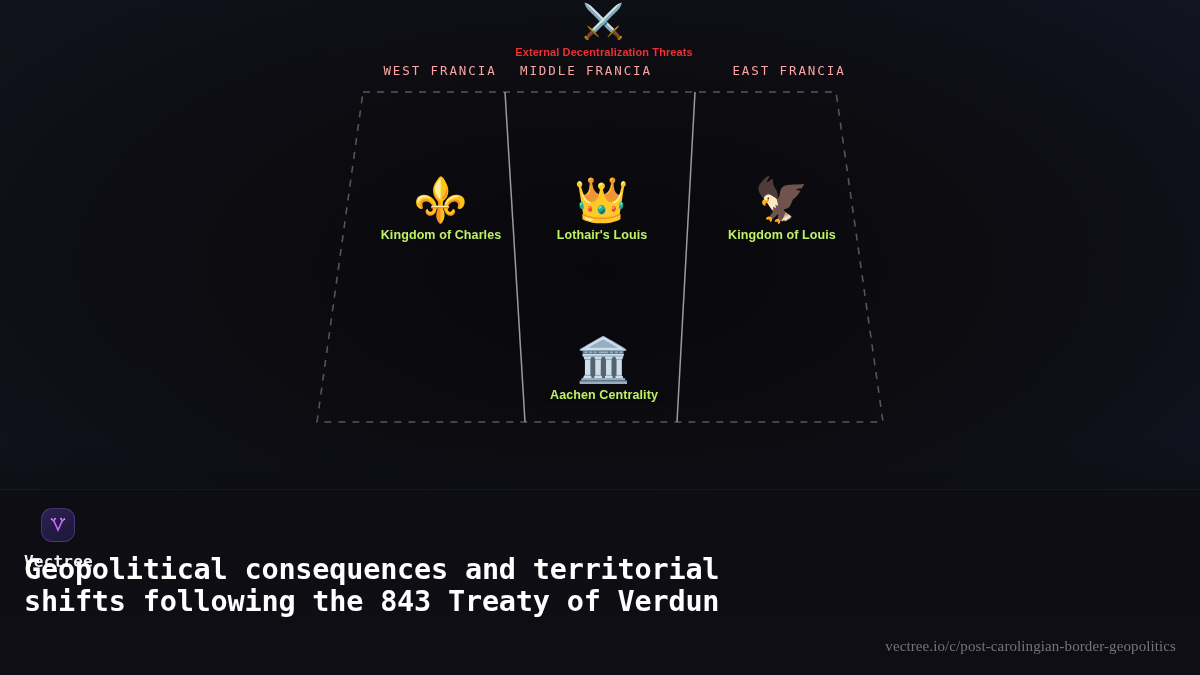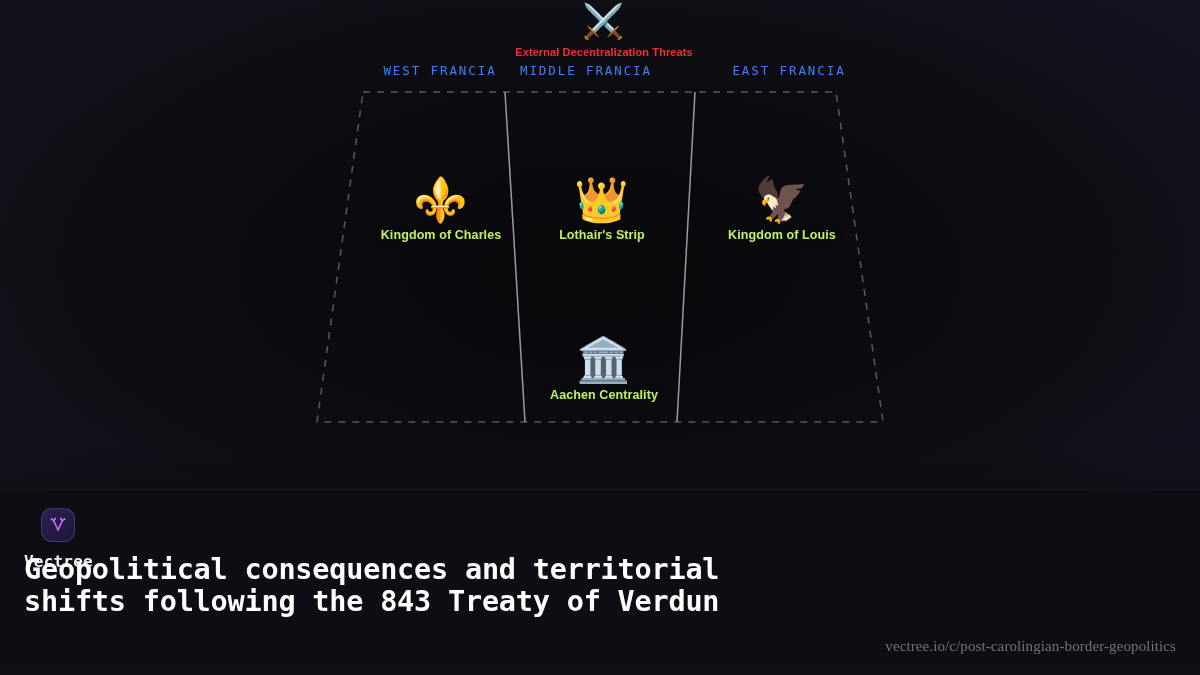--- a/index.html
+++ b/index.html
@@ -28,21 +28,21 @@
   }
 
   
   #stage { position:absolute; inset:0; }
 
   
   .col-head {
     position:absolute; top:63px;
     font-family:"DejaVu Sans Mono","Liberation Mono",monospace;
     font-size:12.5px; letter-spacing:1.9px;
-    color:#3b82f6; white-space:nowrap;
+    color:#fca5a5; white-space:nowrap;
     text-align:center; transform:translateX(-50%);
   }
 
   
   #threat { position:absolute; left:604px; top:4px; transform:translateX(-50%); text-align:center; }
   #threat .glyph {
     font-size:34px; line-height:34px;
     font-family:"DejaVu Sans",sans-serif;
     display:block;
   }
@@ -122,21 +122,21 @@
     <span class="cap">External Decentralization Threats</span>
   </div>
 
   <div class="node" style="left:441px; top:175px">
     <span class="ico">⚜️</span>
     <span class="lbl">Kingdom of Charles</span>
   </div>
 
   <div class="node" style="left:602px; top:175px">
     <span class="ico">👑</span>
-    <span class="lbl">Lothair's Strip</span>
+    <span class="lbl">Lothair's Louis</span>
   </div>
 
   <div class="node" style="left:782px; top:175px">
     <span class="ico">🦅</span>
     <span class="lbl">Kingdom of Louis</span>
   </div>
 
   <div class="node" style="left:604px; top:335px">
     <span class="ico">🏛️</span>
     <span class="lbl">Aachen Centrality</span>

